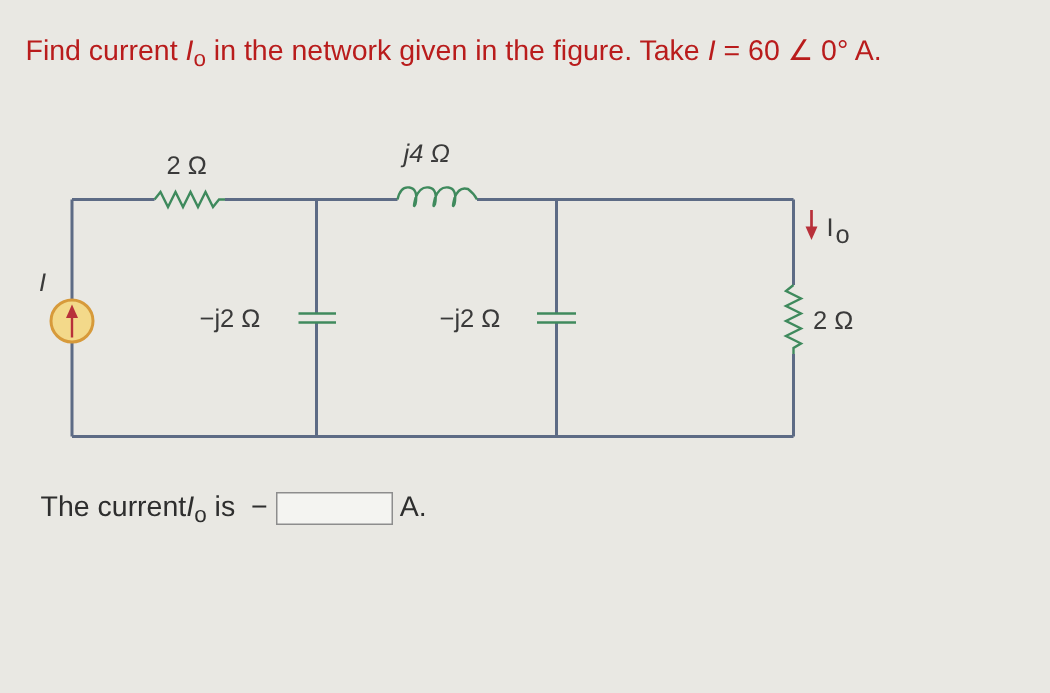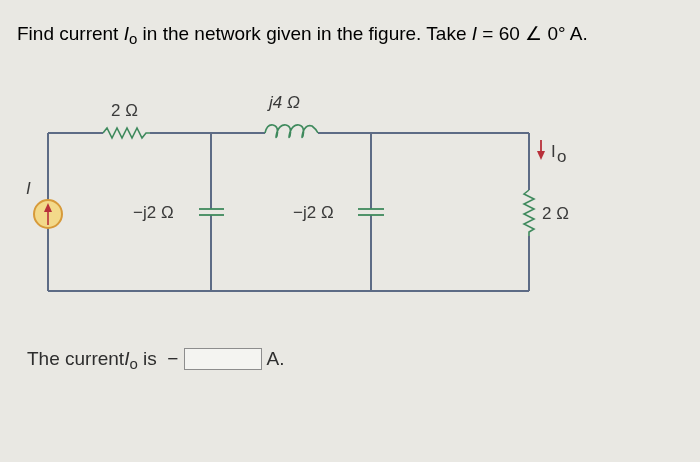--- a/index.html
+++ b/index.html
@@ -5,28 +5,28 @@
   html, body { margin: 0; padding: 0; }
   body {
     width: 700px; height: 462px; overflow: hidden;
     background: #e9e8e3;
     font-family: "Liberation Sans", sans-serif;
     color: #2b2b2b;
     position: relative;
   }
   .question {
     position: absolute; left: 17px; top: 22px;
-    font-size: 19px; color: #000000; white-space: nowrap;
+    font-size: 19px; color: #b91c1c; white-space: nowrap;
   }
   .question i { font-style: italic; }
   .sub { font-size: 15px; position: relative; top: 4px; }
   svg.circuit { position: absolute; left: 0; top: 0; }
   .lbl { font-family: "Liberation Sans", sans-serif; font-size: 17px; fill: #3a3a3a; }
   .answer {
-    position: absolute; left: 27px; top: 348px;
+    position: absolute; left: 27px; top: 328px;
     font-size: 19px; color: #2e2e2e; white-space: nowrap;
     display: flex; align-items: center; justify-content: flex-end;
   }
   .answer-input {
     width: 78px; height: 22px; margin: 0 4px 0 6px;
     border: 1.5px solid #8d8d8d; background: #f4f4f1;
     box-sizing: border-box;
   }
 </style>
 </head>

